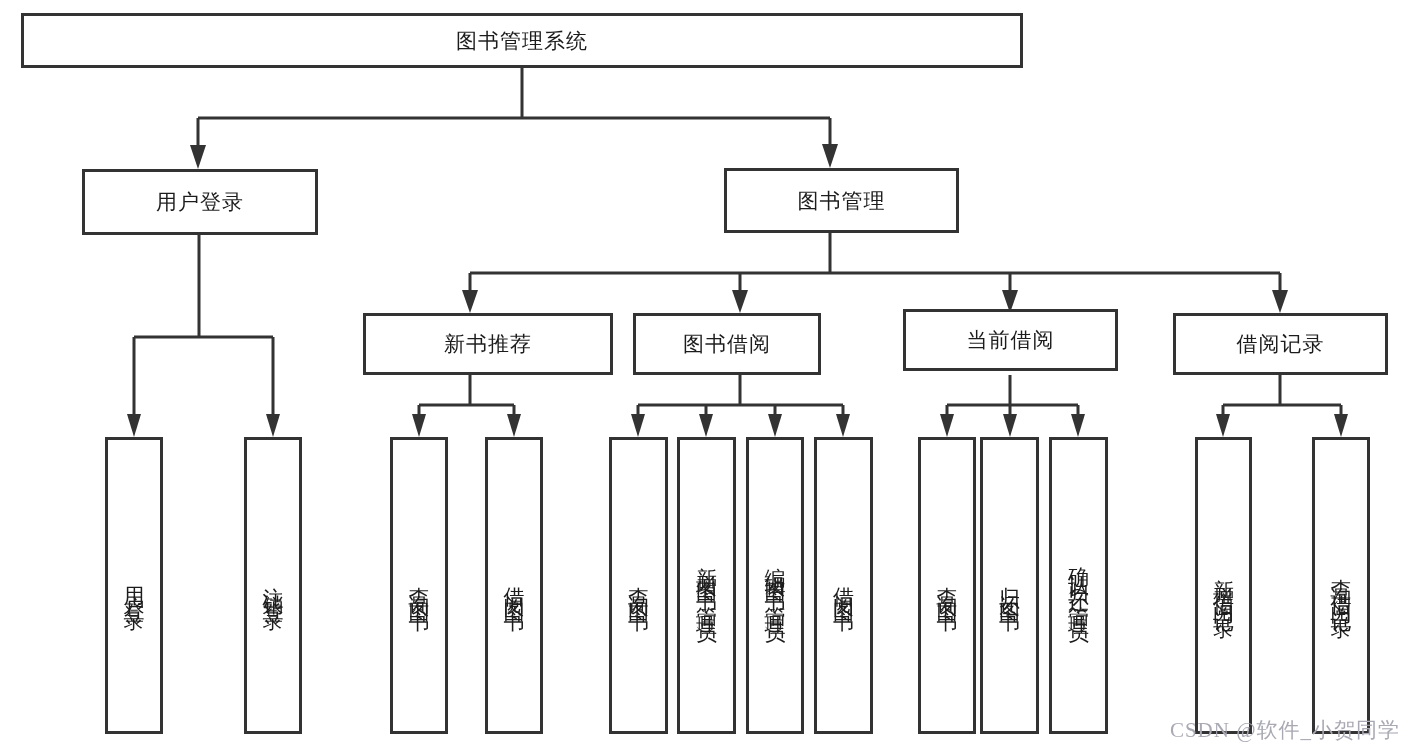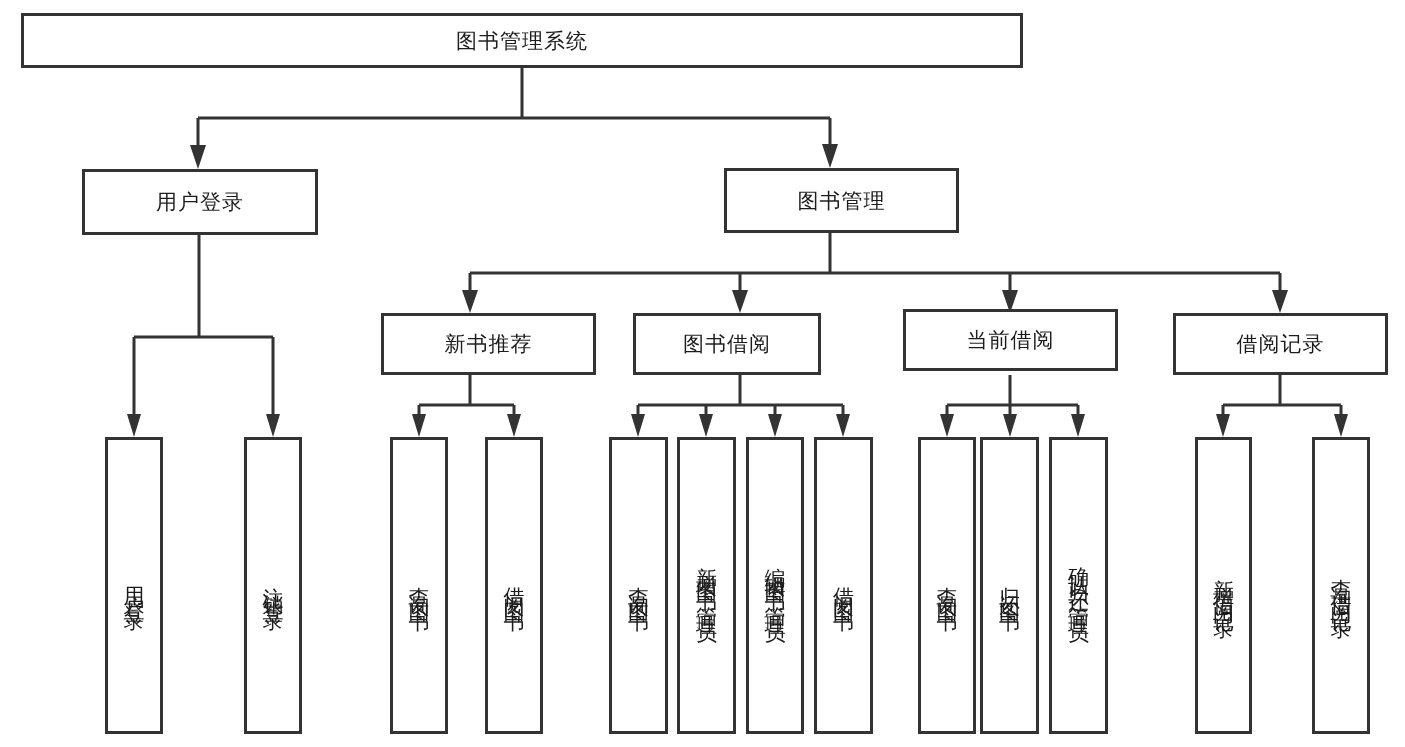--- a/index.html
+++ b/index.html
@@ -75,21 +75,21 @@
     <span class="h-label">图书管理系统</span>
   </div>
 
   <div class="node" style="left:82px; top:169px; width:236px; height:66px;">
     <span class="h-label">用户登录</span>
   </div>
   <div class="node" style="left:712px; top:168px; width:235px; height:65px;margin-left:12px;">
     <span class="h-label">图书管理</span>
   </div>
 
-  <div class="node" style="left:363px; top:313px; width:215px; height:62px;margin-left:18px;">
+  <div class="node" style="left:363px; top:313px; width:250px; height:62px;">
     <span class="h-label">新书推荐</span>
   </div>
   <div class="node" style="left:633px; top:313px; width:188px; height:62px;">
     <span class="h-label">图书借阅</span>
   </div>
   <div class="node" style="left:903px; top:309px; width:215px; height:62px;">
     <span class="h-label">当前借阅</span>
   </div>
   <div class="node" style="left:1173px; top:313px; width:215px; height:62px;">
     <span class="h-label">借阅记录</span>
@@ -132,14 +132,15 @@
     <span class="v-label">确认归还（管理员）</span>
   </div>
 
   <div class="node" style="left:1195px; top:437px; width:57px; height:297px;">
     <span class="v-label">新增借阅记录</span>
   </div>
   <div class="node" style="left:1312px; top:437px; width:58px; height:297px;">
     <span class="v-label">查询借阅记录</span>
   </div>
 
+  <div class="watermark">CSDN @软件_小贺同学</div>
 
 </div>
 
 </body></html>

